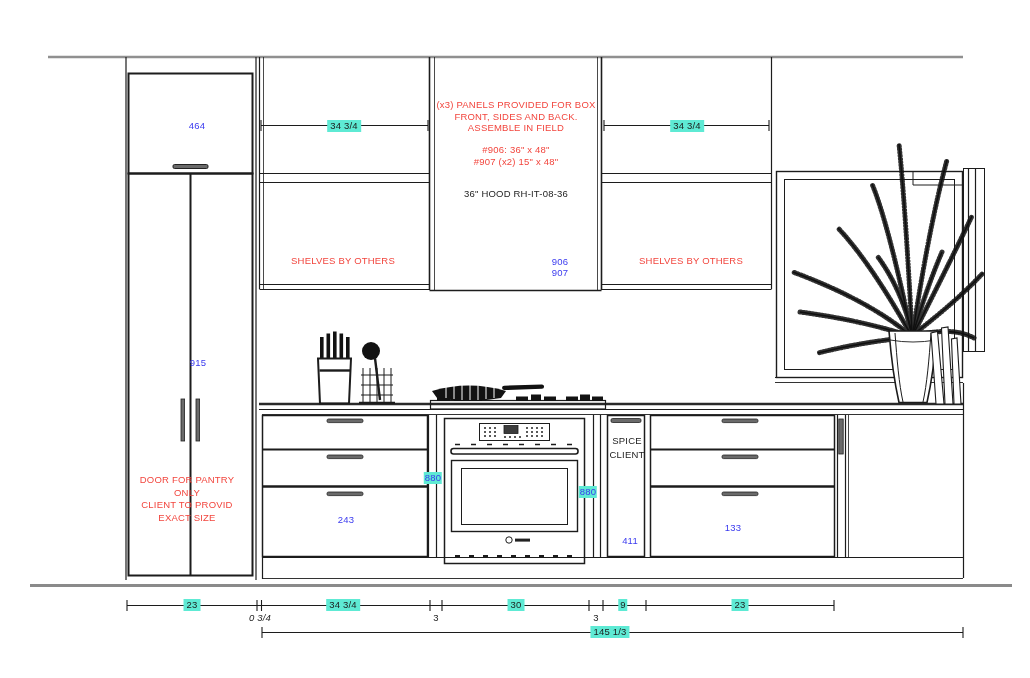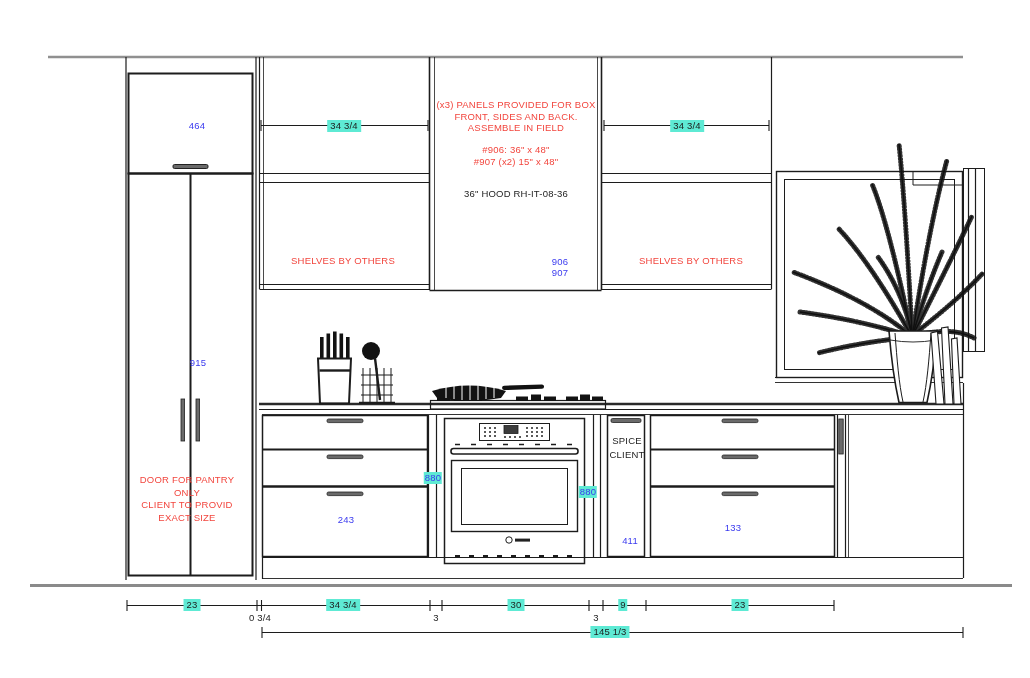--- a/index.html
+++ b/index.html
@@ -301,21 +301,21 @@
 
 <div class="lbl blue" style="left:346px;top:514px;">243</div>
 <div class="lbl blue onln" style="left:433px;top:472px;padding:0 1px;">880</div>
 <div class="lbl blue onln" style="left:588px;top:486px;padding:0 1px;">880</div>
 <div class="lbl" style="left:627px;top:434px;line-height:13.5px;">SPICE
 CLIENT</div>
 <div class="lbl blue" style="left:630px;top:535px;">411</div>
 <div class="lbl blue" style="left:733px;top:522px;">133</div>
 
 <div class="lbl onln" style="left:192px;top:599px;">23</div>
-<div class="lbl" style="left:260px;top:612px;">0 3/4</div>
+<div class="lbl" style="left:260px;top:612px;font-style:italic;">0 3/4</div>
 <div class="lbl onln" style="left:343px;top:599px;">34 3/4</div>
 <div class="lbl" style="left:436px;top:612px;">3</div>
 <div class="lbl onln" style="left:516px;top:599px;">30</div>
 <div class="lbl" style="left:596px;top:612px;">3</div>
 <div class="lbl onln" style="left:623px;top:599px;padding:0 2px;">9</div>
 <div class="lbl onln" style="left:740px;top:599px;">23</div>
 <div class="lbl onln" style="left:610px;top:626px;">145 1/3</div>
 
 </div>
 

